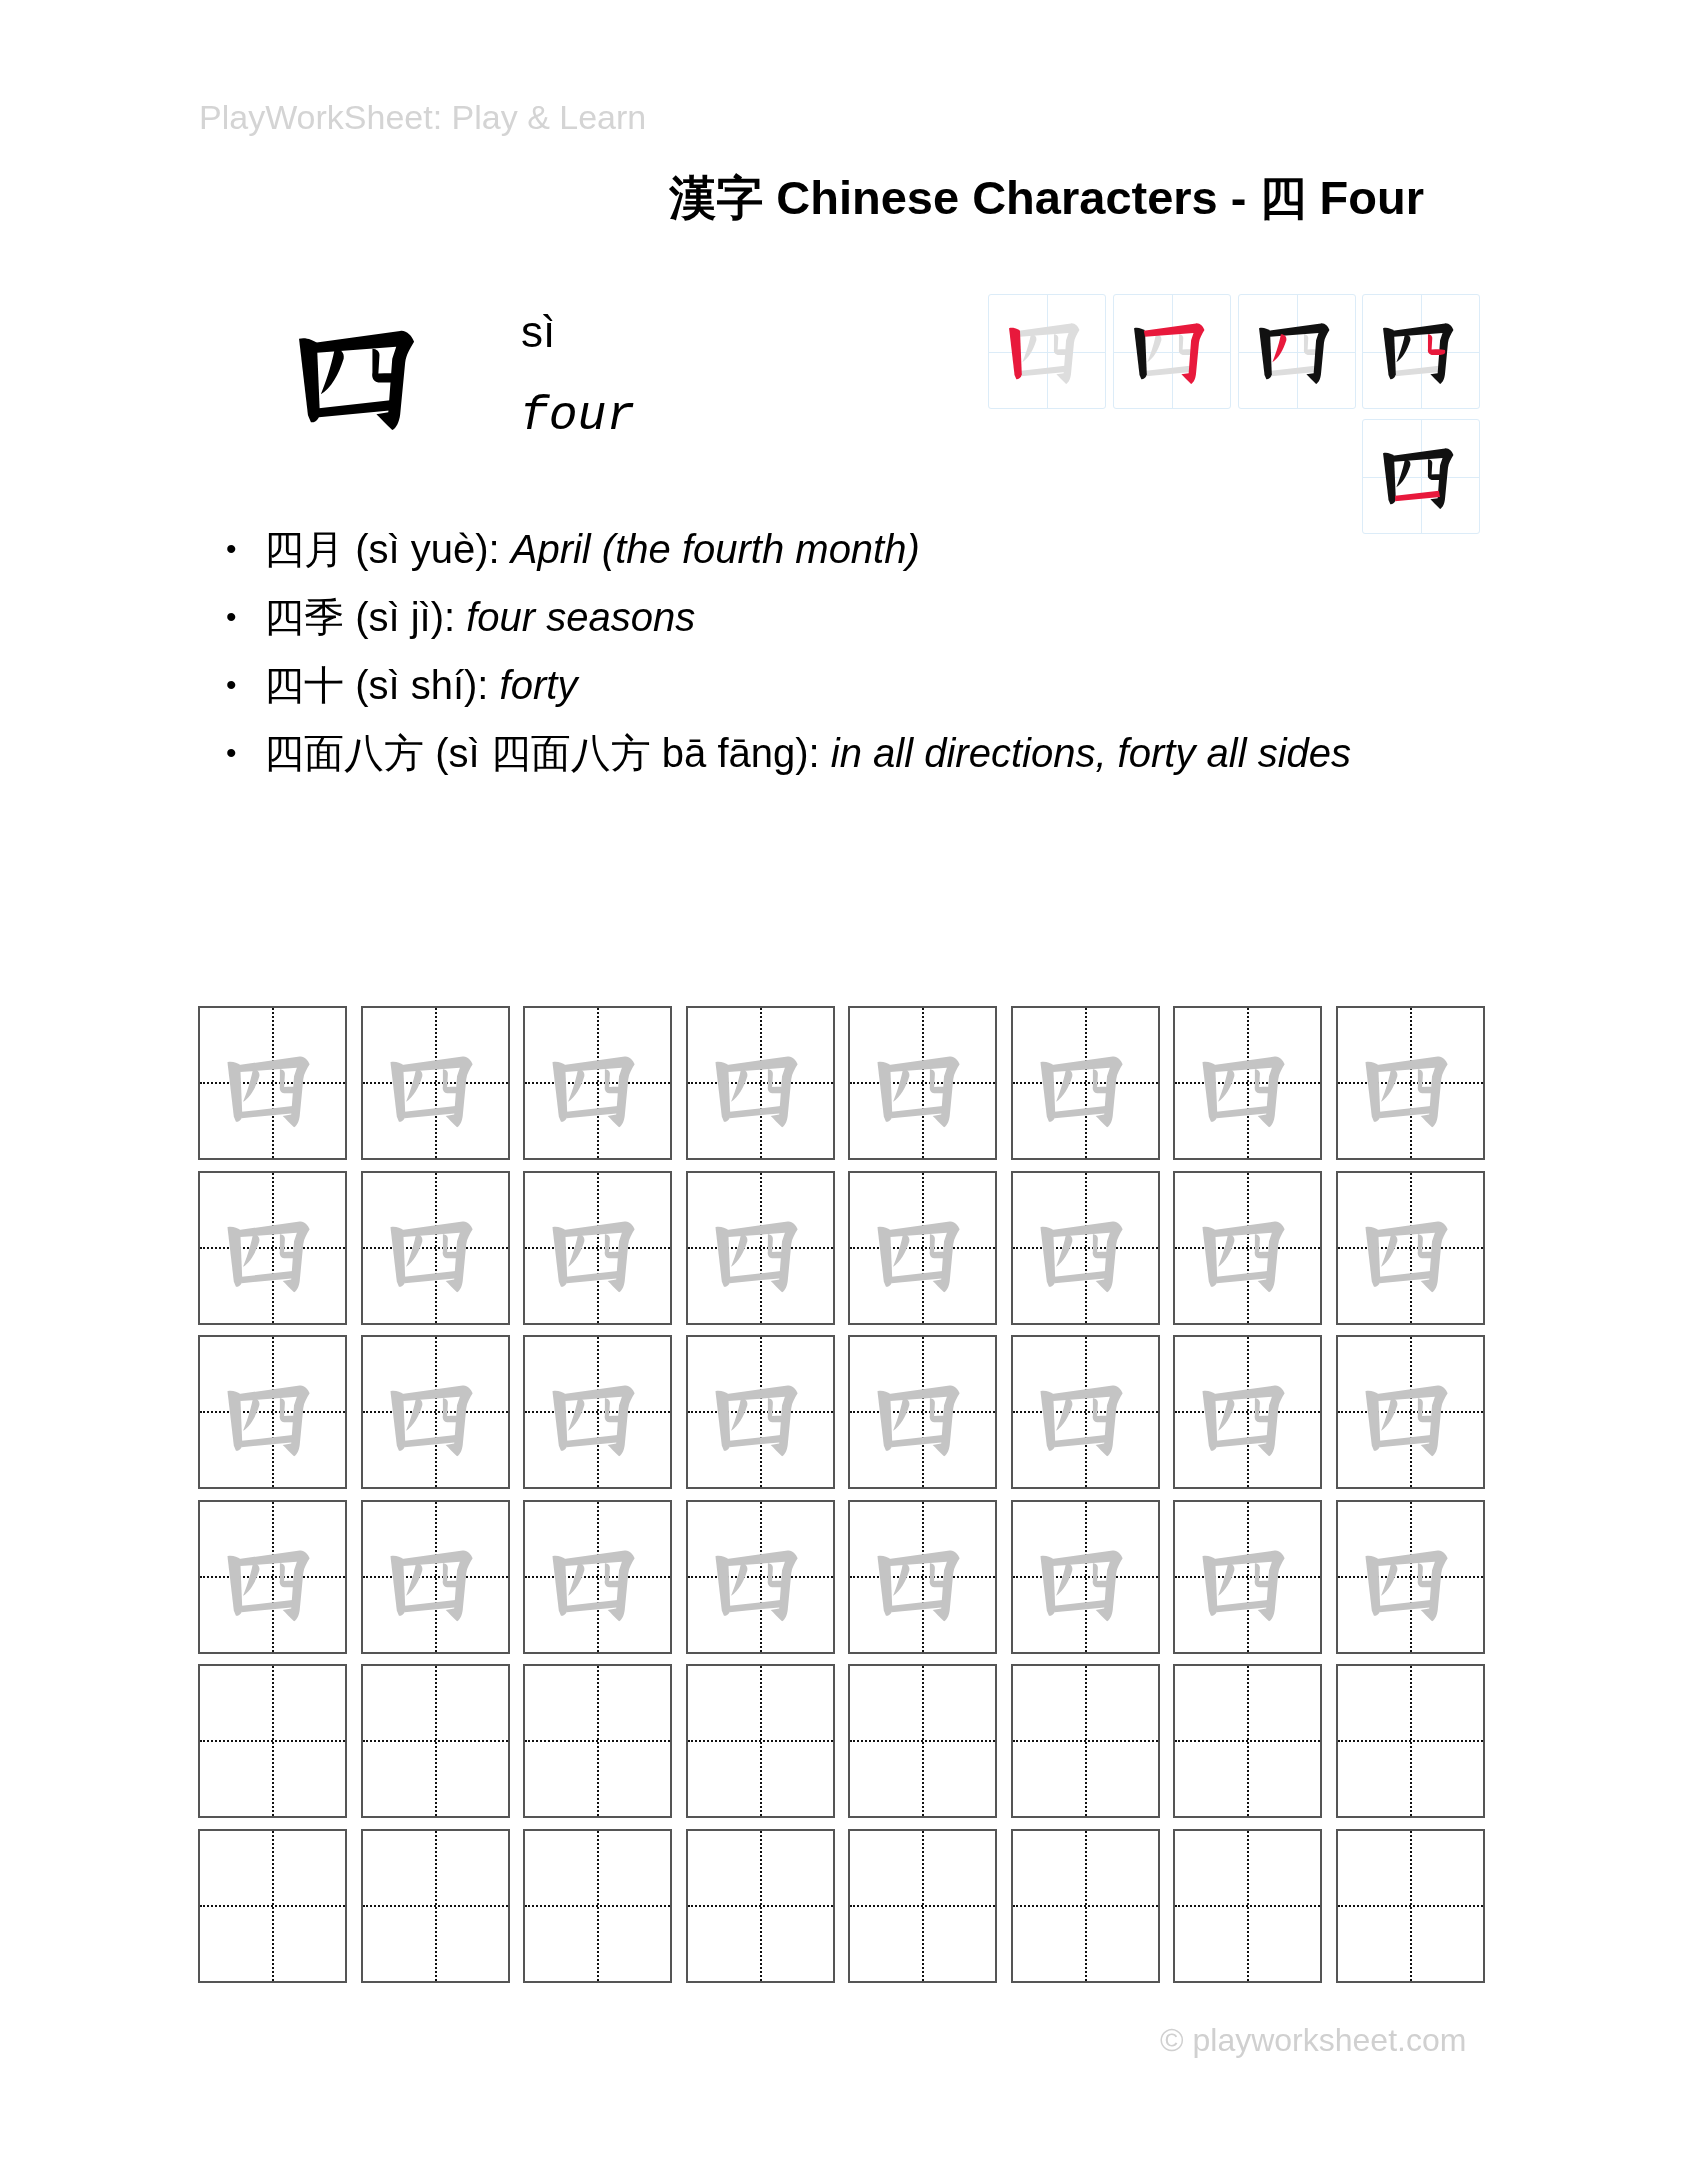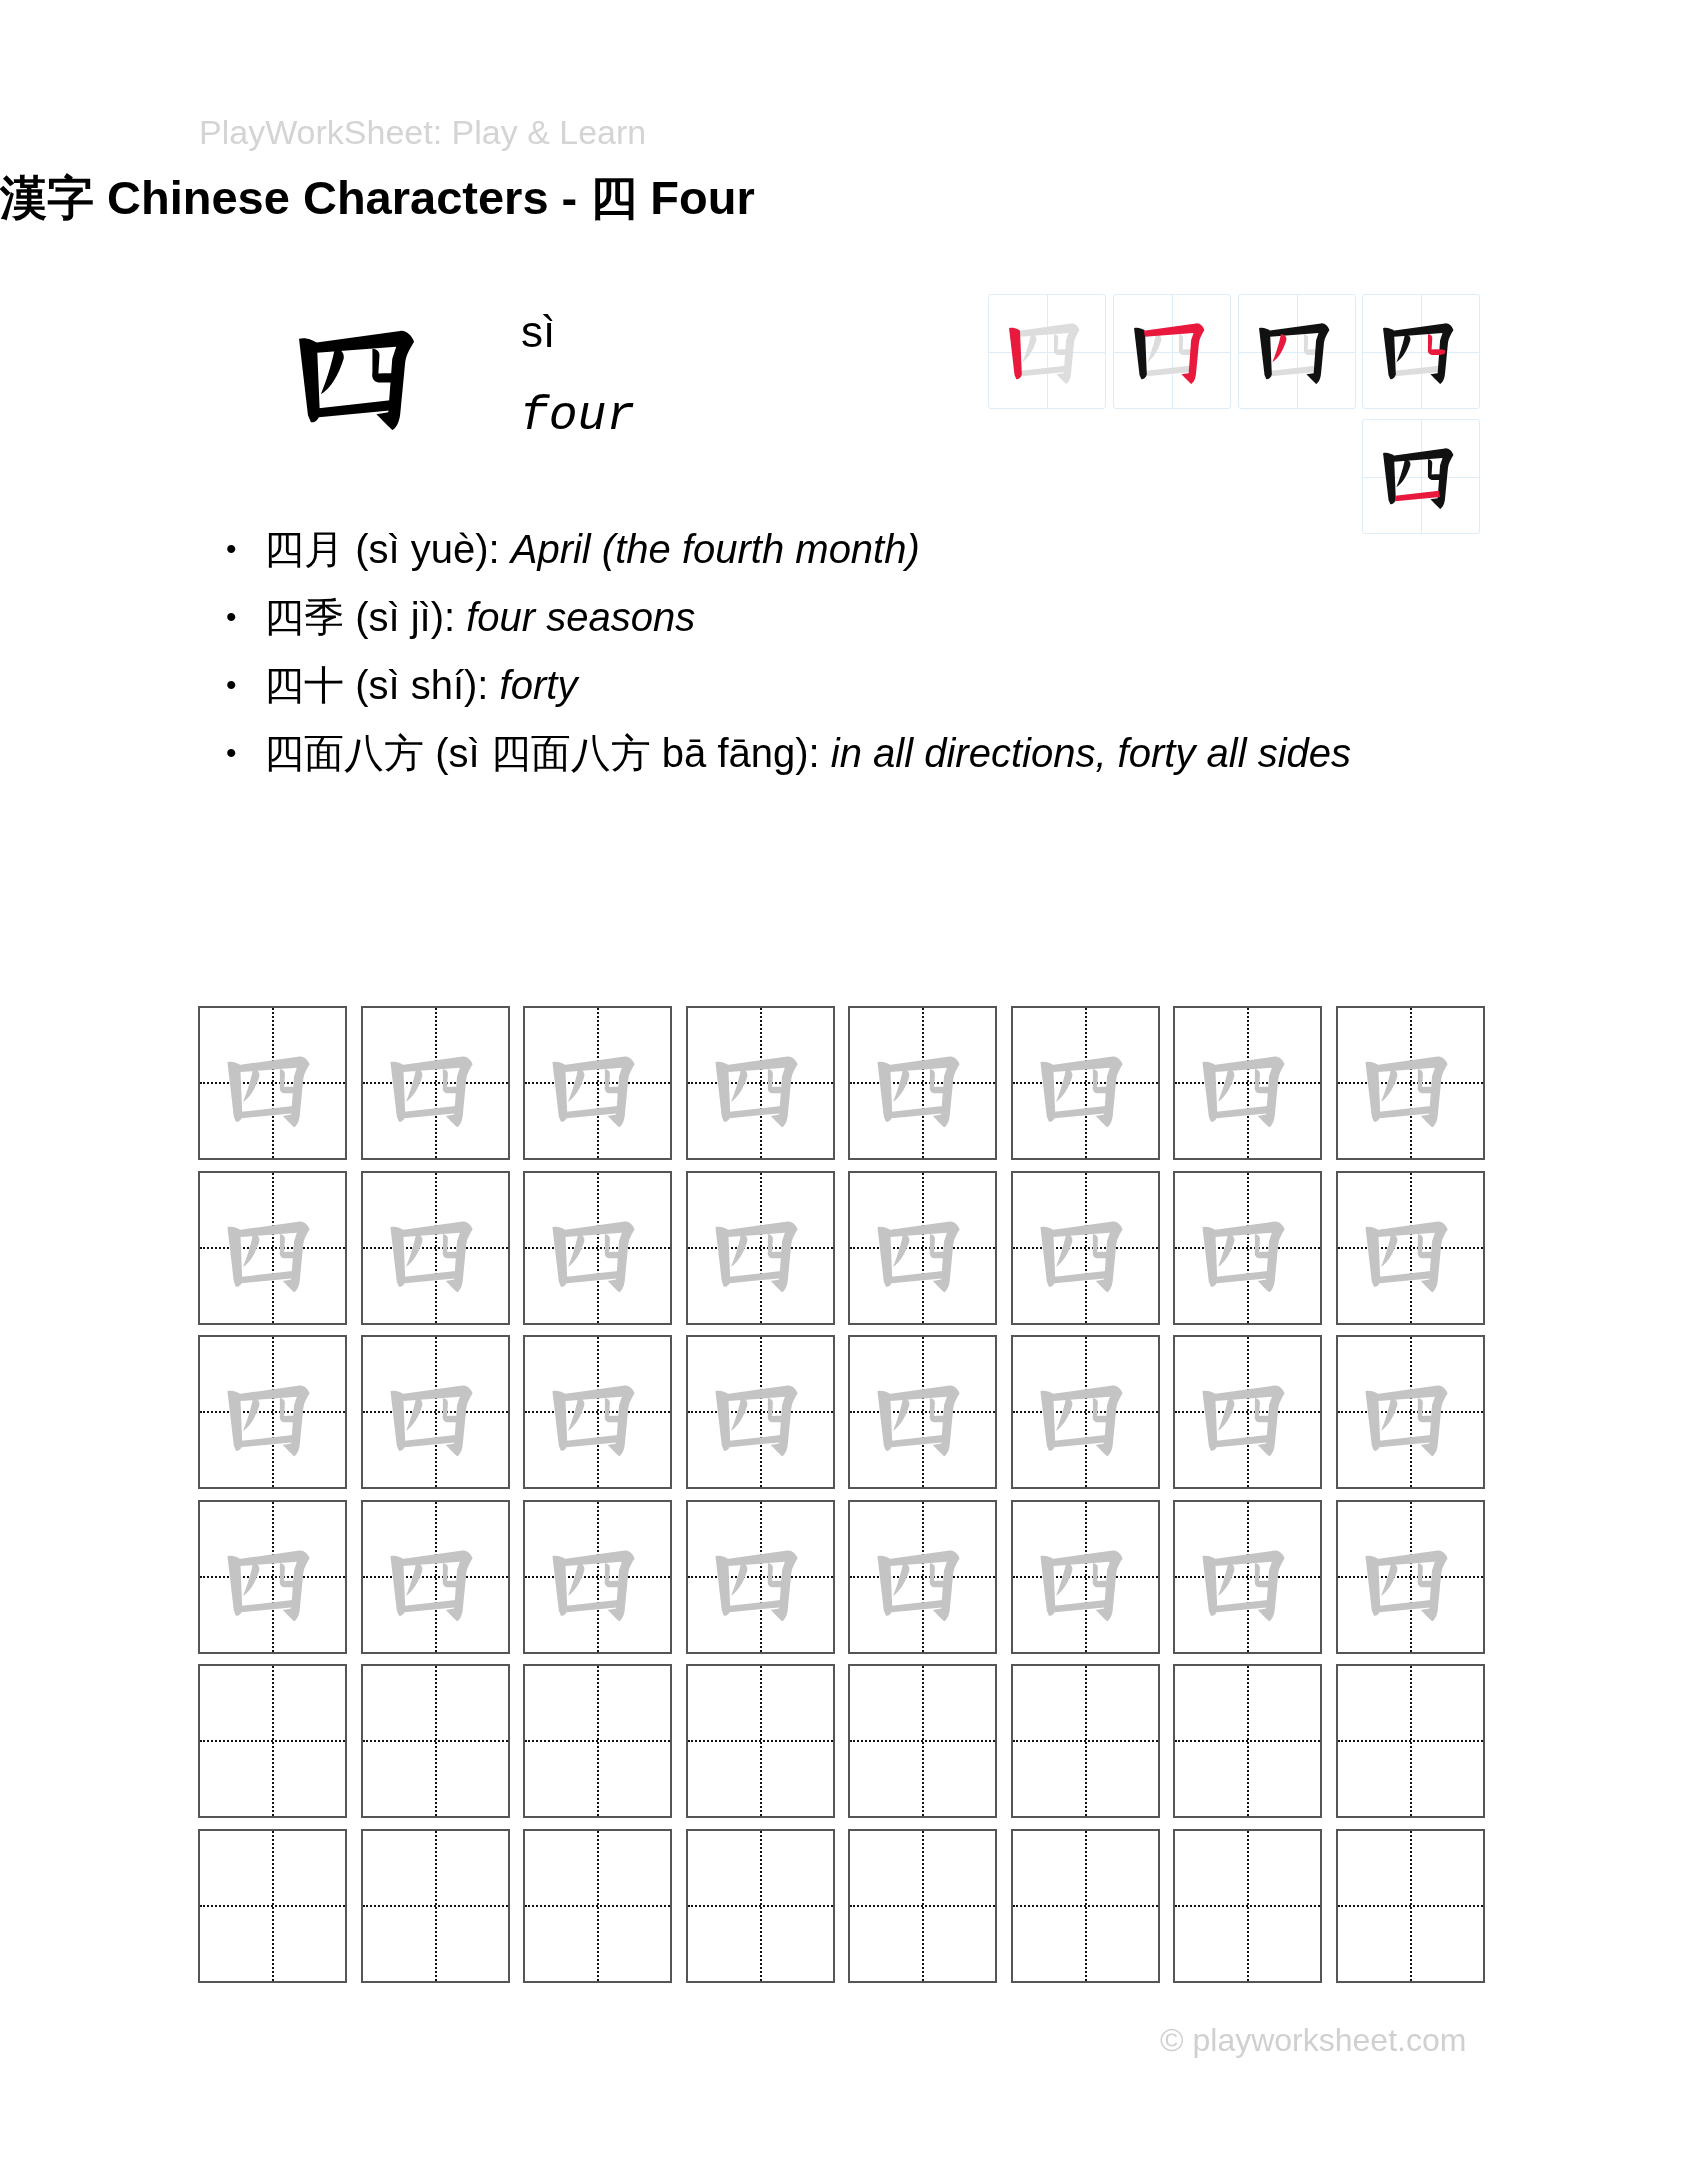--- a/index.html
+++ b/index.html
@@ -2,24 +2,24 @@
 <html><head>
 <meta charset="utf-8">
 <style>
   html, body { margin: 0; padding: 0; }
   body {
     width: 1683px; height: 2178px; background: #ffffff; position: relative; overflow: hidden;
     font-family: "Liberation Sans", "DejaVu Sans", sans-serif; color: #000;
   }
   .abs { position: absolute; }
   #site-header {
-    left: 199px; top: 112px; font-size: 34px; color: #d4d4d4; line-height: 40px; white-space: nowrap;
+    left: 199px; top: 97px; font-size: 34px; color: #d4d4d4; line-height: 40px; white-space: nowrap;
   }
   #page-title {
-    left: 0; width: 1424px; top: 170px; text-align: left; font-size: 47px; font-weight: bold;
+    left: 0; width: 1424px; top: 170px; text-align: right; font-size: 47px; font-weight: bold;
     line-height: 55px; white-space: nowrap;
   }
   #main-char { left: 289px; top: 319px; width: 149px; height: 119px; }
   #pinyin { left: 521px; top: 307px; font-size: 44px; line-height: 50px; }
   #meaning { left: 520px; top: 390px; font-size: 48px; font-style: italic; line-height: 53px; font-family: Liberation Mono, monospace; }
 
   .so-box {
     position: absolute; width: 118px; height: 115px; border: 1.5px solid #dcecf8; border-radius: 3px; box-sizing: border-box;
   }
   .so-box .vline { position: absolute; left: 50%; top: 0; bottom: 0; width: 0; border-left: 1.5px solid #dcecf8; }

